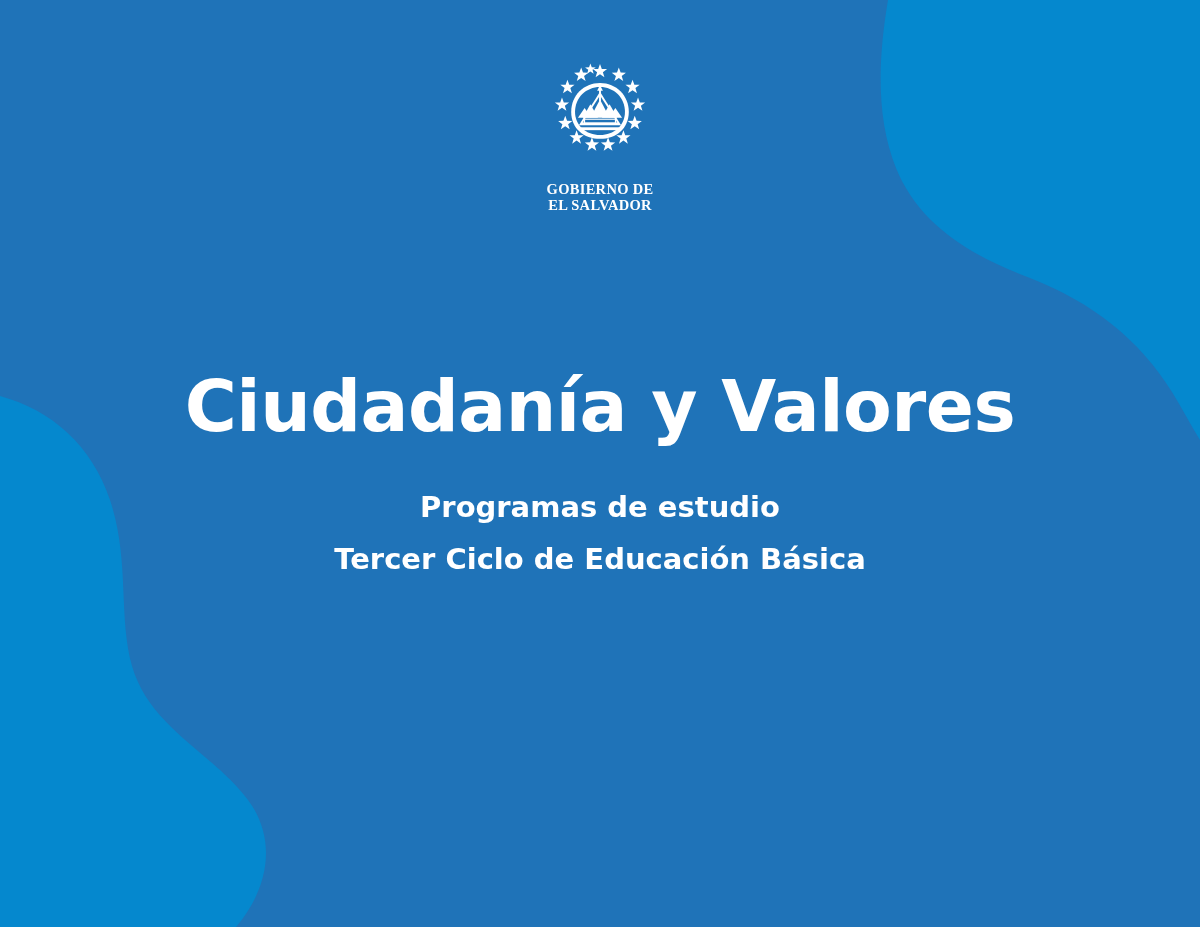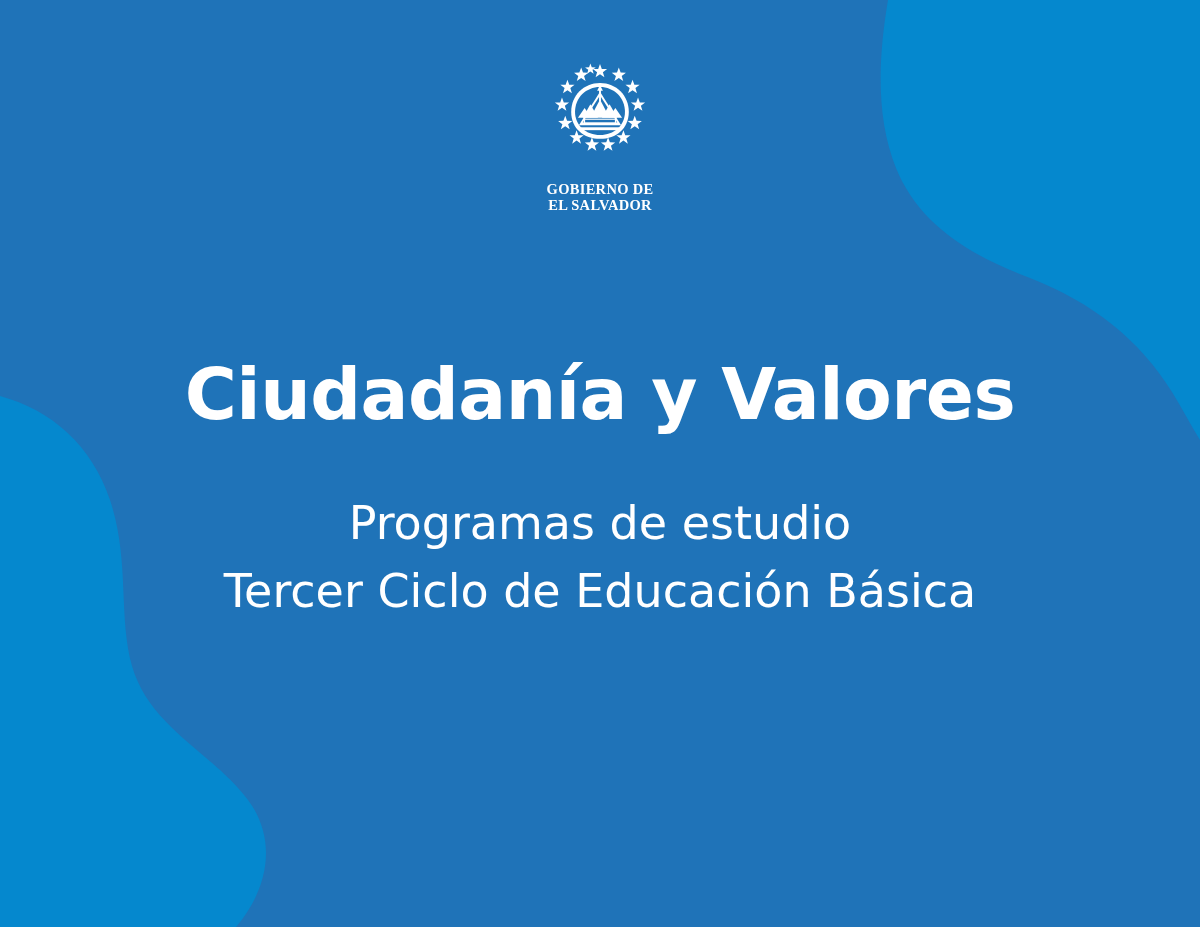--- a/index.html
+++ b/index.html
@@ -63,43 +63,43 @@
 
   
   .title-block {
     position: absolute;
     top: 348px;
     left: 0;
     width: 1200px;
     text-align: center;
   }
   .main-title {
-    margin: 4px;
+    margin: 16px;
     color: #ffffff;
     font-family: "DejaVu Sans", sans-serif;
     font-weight: bold;
     font-size: 71px;
     line-height: 86px;
     letter-spacing: -0.5px;
     white-space: nowrap;
   }
   .subtitle-block {
     position: absolute;
     top: 481px;
     left: 0;
     width: 1200px;
     text-align: center;
   }
   .subtitle-line {
     display: block;
-    margin: 16px;
+    margin: 0;
     color: #ffffff;
     font-family: "DejaVu Sans", sans-serif;
-    font-weight: normal;
-    font-size: 46px;
+    font-weight: bold;
+    font-size: 29px;
     line-height: 52px;
     letter-spacing: 0px;
     white-space: nowrap;
   }
 </style>
 </head>
 <body>
 
 <div id="cover">
 

